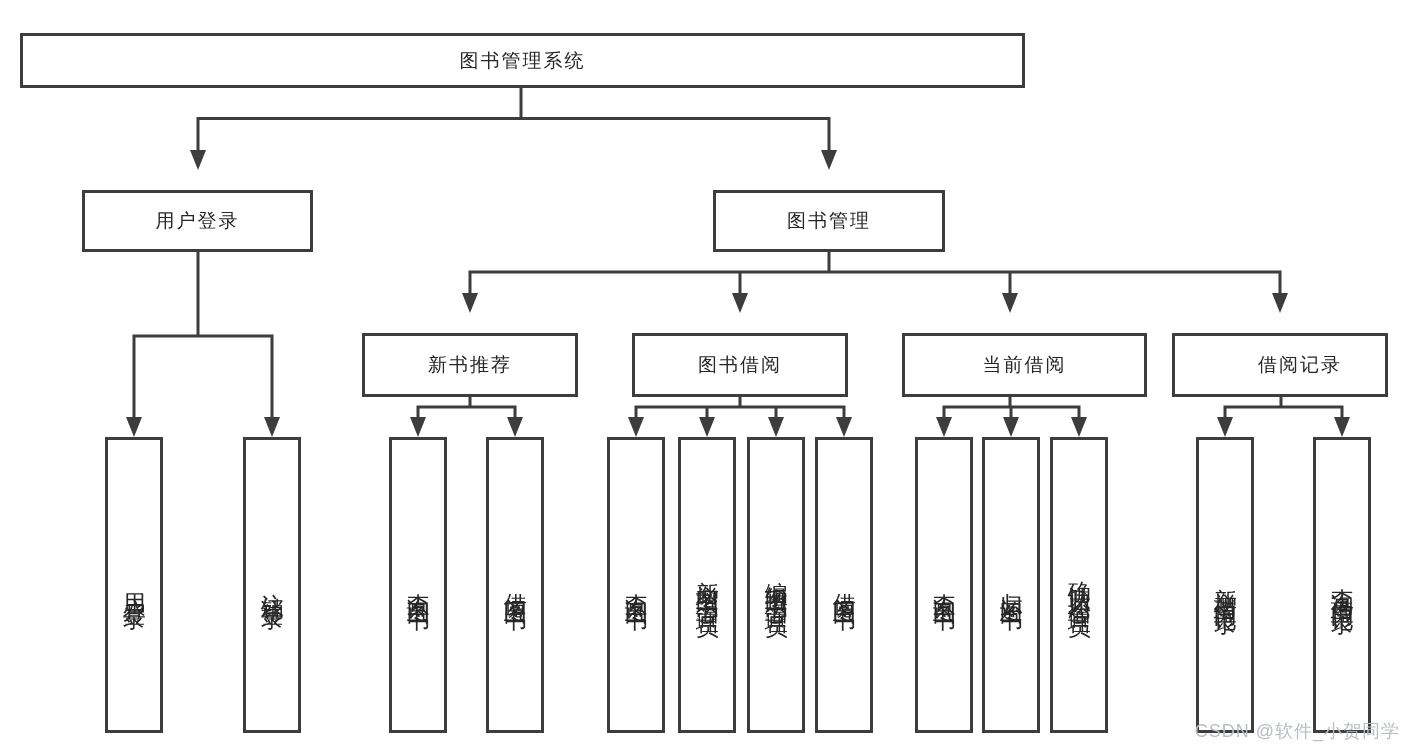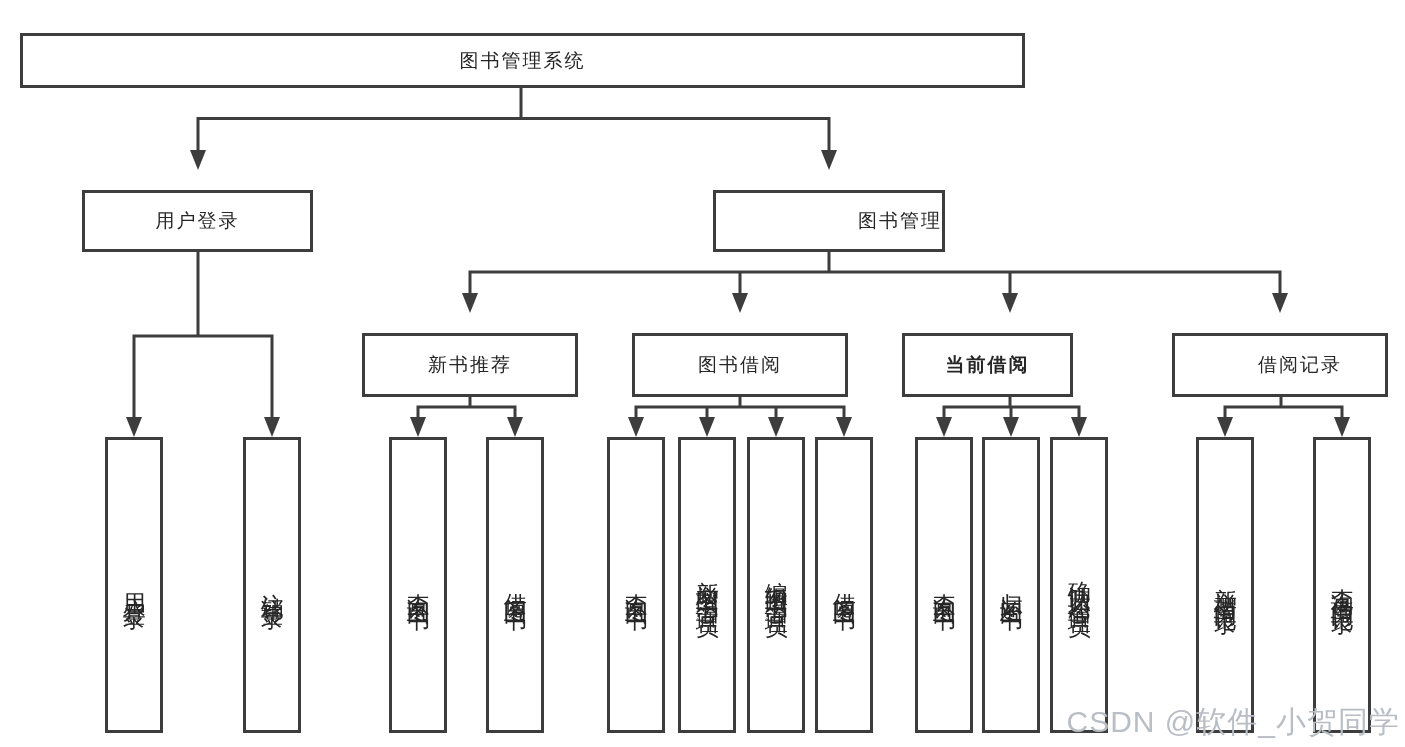--- a/index.html
+++ b/index.html
@@ -36,21 +36,21 @@
     text-orientation:mixed;
     font-size:23px;
     letter-spacing:5px;
     line-height:1.1;
     white-space:nowrap;
   }
   .watermark{
     position:absolute;
     right:5px;bottom:4px;
     color:#b9bdc4;
-    font-size:30px;
+    font-size:18px;
     letter-spacing:1px;
     z-index:5;
   }
 </style>
 </head>
 <body>
 
 <div id="canvas">
 
   <svg id="wires" width="1405" height="747" viewBox="0 0 1405 747">
@@ -85,31 +85,31 @@
       M1334 417 L1350 417 L1342 437 Z"></path>
   </svg>
 
   <div class="hbox" style="left:20px;top:13px;width:1005px;height:55px;">
     <span>图书管理系统</span>
   </div>
 
   <div class="hbox" style="left:82px;top:170px;width:231px;height:62px;">
     <span>用户登录</span>
   </div>
-  <div class="hbox" style="left:713px;top:170px;width:232px;height:62px;justify-content:flex-end;">
+  <div class="hbox" style="left:713px;top:170px;width:232px;height:62px;">
     <span>图书管理</span>
   </div>
 
   <div class="hbox" style="left:362px;top:313px;width:216px;height:64px;">
     <span>新书推荐</span>
   </div>
   <div class="hbox" style="left:632px;top:313px;width:216px;height:64px;">
     <span>图书借阅</span>
   </div>
-  <div class="hbox" style="left:902px;top:313px;width:171px;height:64px;font-weight:bold;">
+  <div class="hbox" style="left:902px;top:313px;width:245px;height:64px;">
     <span>当前借阅</span>
   </div>
   <div class="hbox" style="left:1172px;top:313px;width:216px;height:64px;padding-left:40px;">
     <span>借阅记录</span>
   </div>
 
   <div class="leaf" style="left:105px;">
     <span class="vtext">用户登录</span>
   </div>
   <div class="leaf" style="left:243px;">

